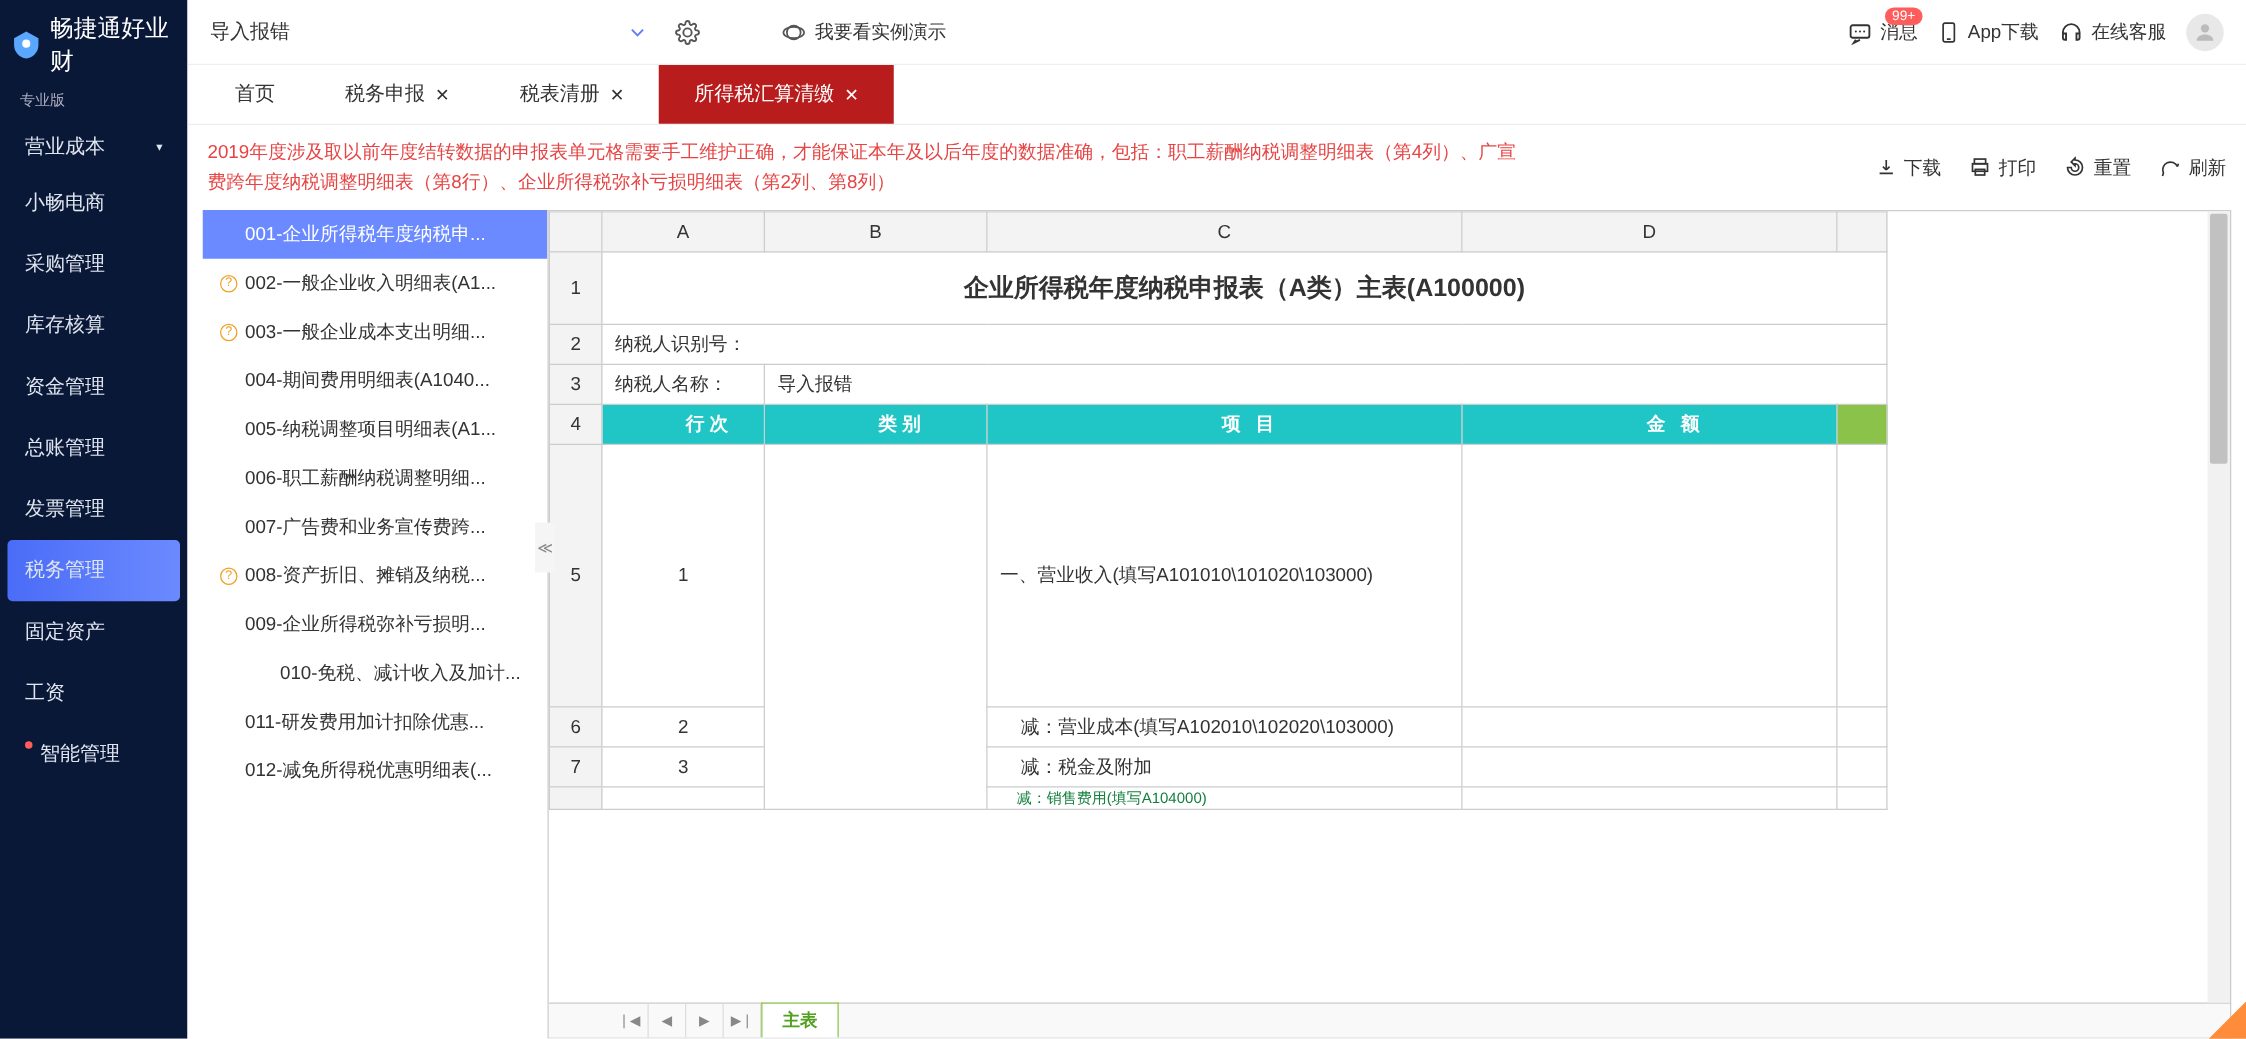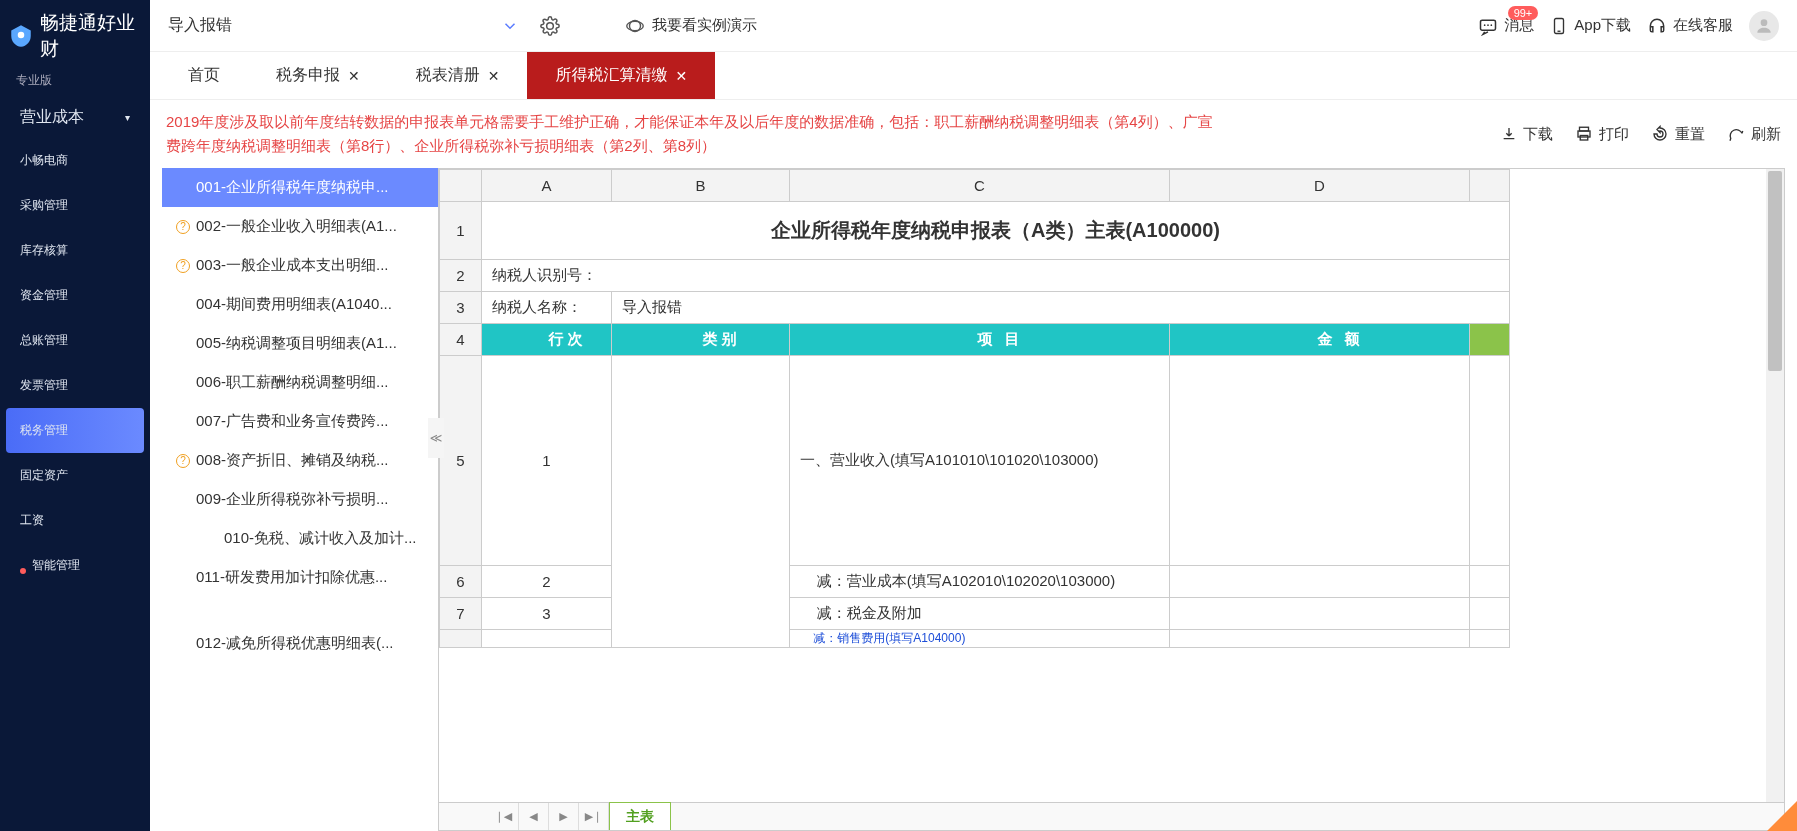--- a/index.html
+++ b/index.html
@@ -5,21 +5,21 @@
 * { margin: 0; padding: 0; box-sizing: border-box; }
 body { font-family: "PingFang SC", "Microsoft YaHei", sans-serif; font-size: 14px; color: #333; overflow: hidden; }
 .app { display: flex; height: 831px; width: 1797px; }
 
 
 .sidebar { width: 150px; background: #0a1838; color: #fff; display: flex; flex-direction: column; overflow-y: auto; }
 .logo-area { padding: 10px 8px; display: flex; align-items: center; gap: 6px; }
 .logo-icon { width: 28px; height: 28px; display: flex; align-items: center; justify-content: center; }
 .logo-text { font-size: 19px; font-weight: 500; color: #fff; }
 .edition { font-size: 12px; color: #aab; padding: 0 0 8px 16px; }
-.nav-item { padding: 14px 20px; font-size: 12px; color: #e0e6f0; cursor: pointer; position: relative; display: flex; align-items: flex-end; gap: 6px; }
+.nav-item { padding: 14px 20px; font-size: 16px; color: #e0e6f0; cursor: pointer; position: relative; display: flex; align-items: flex-start; gap: 6px; }
 .nav-item.active { background: linear-gradient(90deg, #4a6cf7, #6b8aff); border-radius: 4px; margin: 0 6px; padding: 14px 14px; }
 .nav-item .dot { width: 6px; height: 6px; border-radius: 50%; background: #ff5c5c; display: inline-block; }
 .nav-item-first { padding: 10px 20px; font-size: 16px; color:#e0e6f0; display:flex; align-items:center; gap:6px;}
 .nav-chevron { font-size: 10px; margin-left: auto; }
 
 
 .main { flex: 1; display: flex; flex-direction: column; background: #fff; overflow: hidden; }
 
 
 .topbar { height: 52px; border-bottom: 1px solid #eee; display: flex; align-items: center; padding: 0 18px; gap: 16px; }
@@ -285,21 +285,21 @@
             <div class="form-item">
               <span style="width: 14px; display: inline-block;"></span>
               <span style="overflow: hidden; text-overflow: ellipsis; margin-left: 28px;">010-免税、减计收入及加计...</span>
             </div>
             <div class="form-item">
               <span style="width: 14px; display: inline-block;"></span>
               <span style="overflow: hidden; text-overflow: ellipsis;">011-研发费用加计扣除优惠...</span>
             </div>
             <div class="form-item">
               <span style="width: 14px; display: inline-block;"></span>
-              <span style="overflow: hidden; text-overflow: ellipsis; margin-top: 27px;">012-减免所得税优惠明细表(...</span>
+              <span style="overflow: hidden; text-overflow: ellipsis;">012-减免所得税优惠明细表(...</span>
             </div>
           </div>
         <div class="collapse-handle">≪</div>
 
         <div class="sheet-wrap">
           <div class="sheet-scroll">
             <table class="sheet">
               <tbody>
                   <tr>
                 <th class="corner"></th>
@@ -348,21 +348,21 @@
               <tr>
                 <th class="row-head">7</th>
                 <td class="center">3</td>
                 <td class="data-cell">&nbsp;&nbsp;&nbsp;&nbsp;<span>减：税金及附加</span></td>
                 <td></td>
                 <td></td>
               </tr>
               <tr style="height:16px; overflow:hidden;">
                 <th class="row-head" style="height:16px; font-size:11px; line-height:8px;"></th>
                 <td class="center" style="height:16px;"></td>
-                <td class="data-cell" style="height:16px; font-size:12px; color:#1d4ed8;">&nbsp;&nbsp;&nbsp;&nbsp;<span>减：销售费用(填写A104000)</span></td>
+                <td class="data-cell" style="height:16px; font-size:12px; color:#15803d;">&nbsp;&nbsp;&nbsp;&nbsp;<span>减：销售费用(填写A104000)</span></td>
                 <td style="height:16px;"></td>
                 <td style="height:16px;"></td>
               </tr>
             </tbody>
               </table>
           </div>
           <div class="vscroll">
               <div class="vscroll-thumb"></div>
             </div>
           <div class="sheet-tabs">

